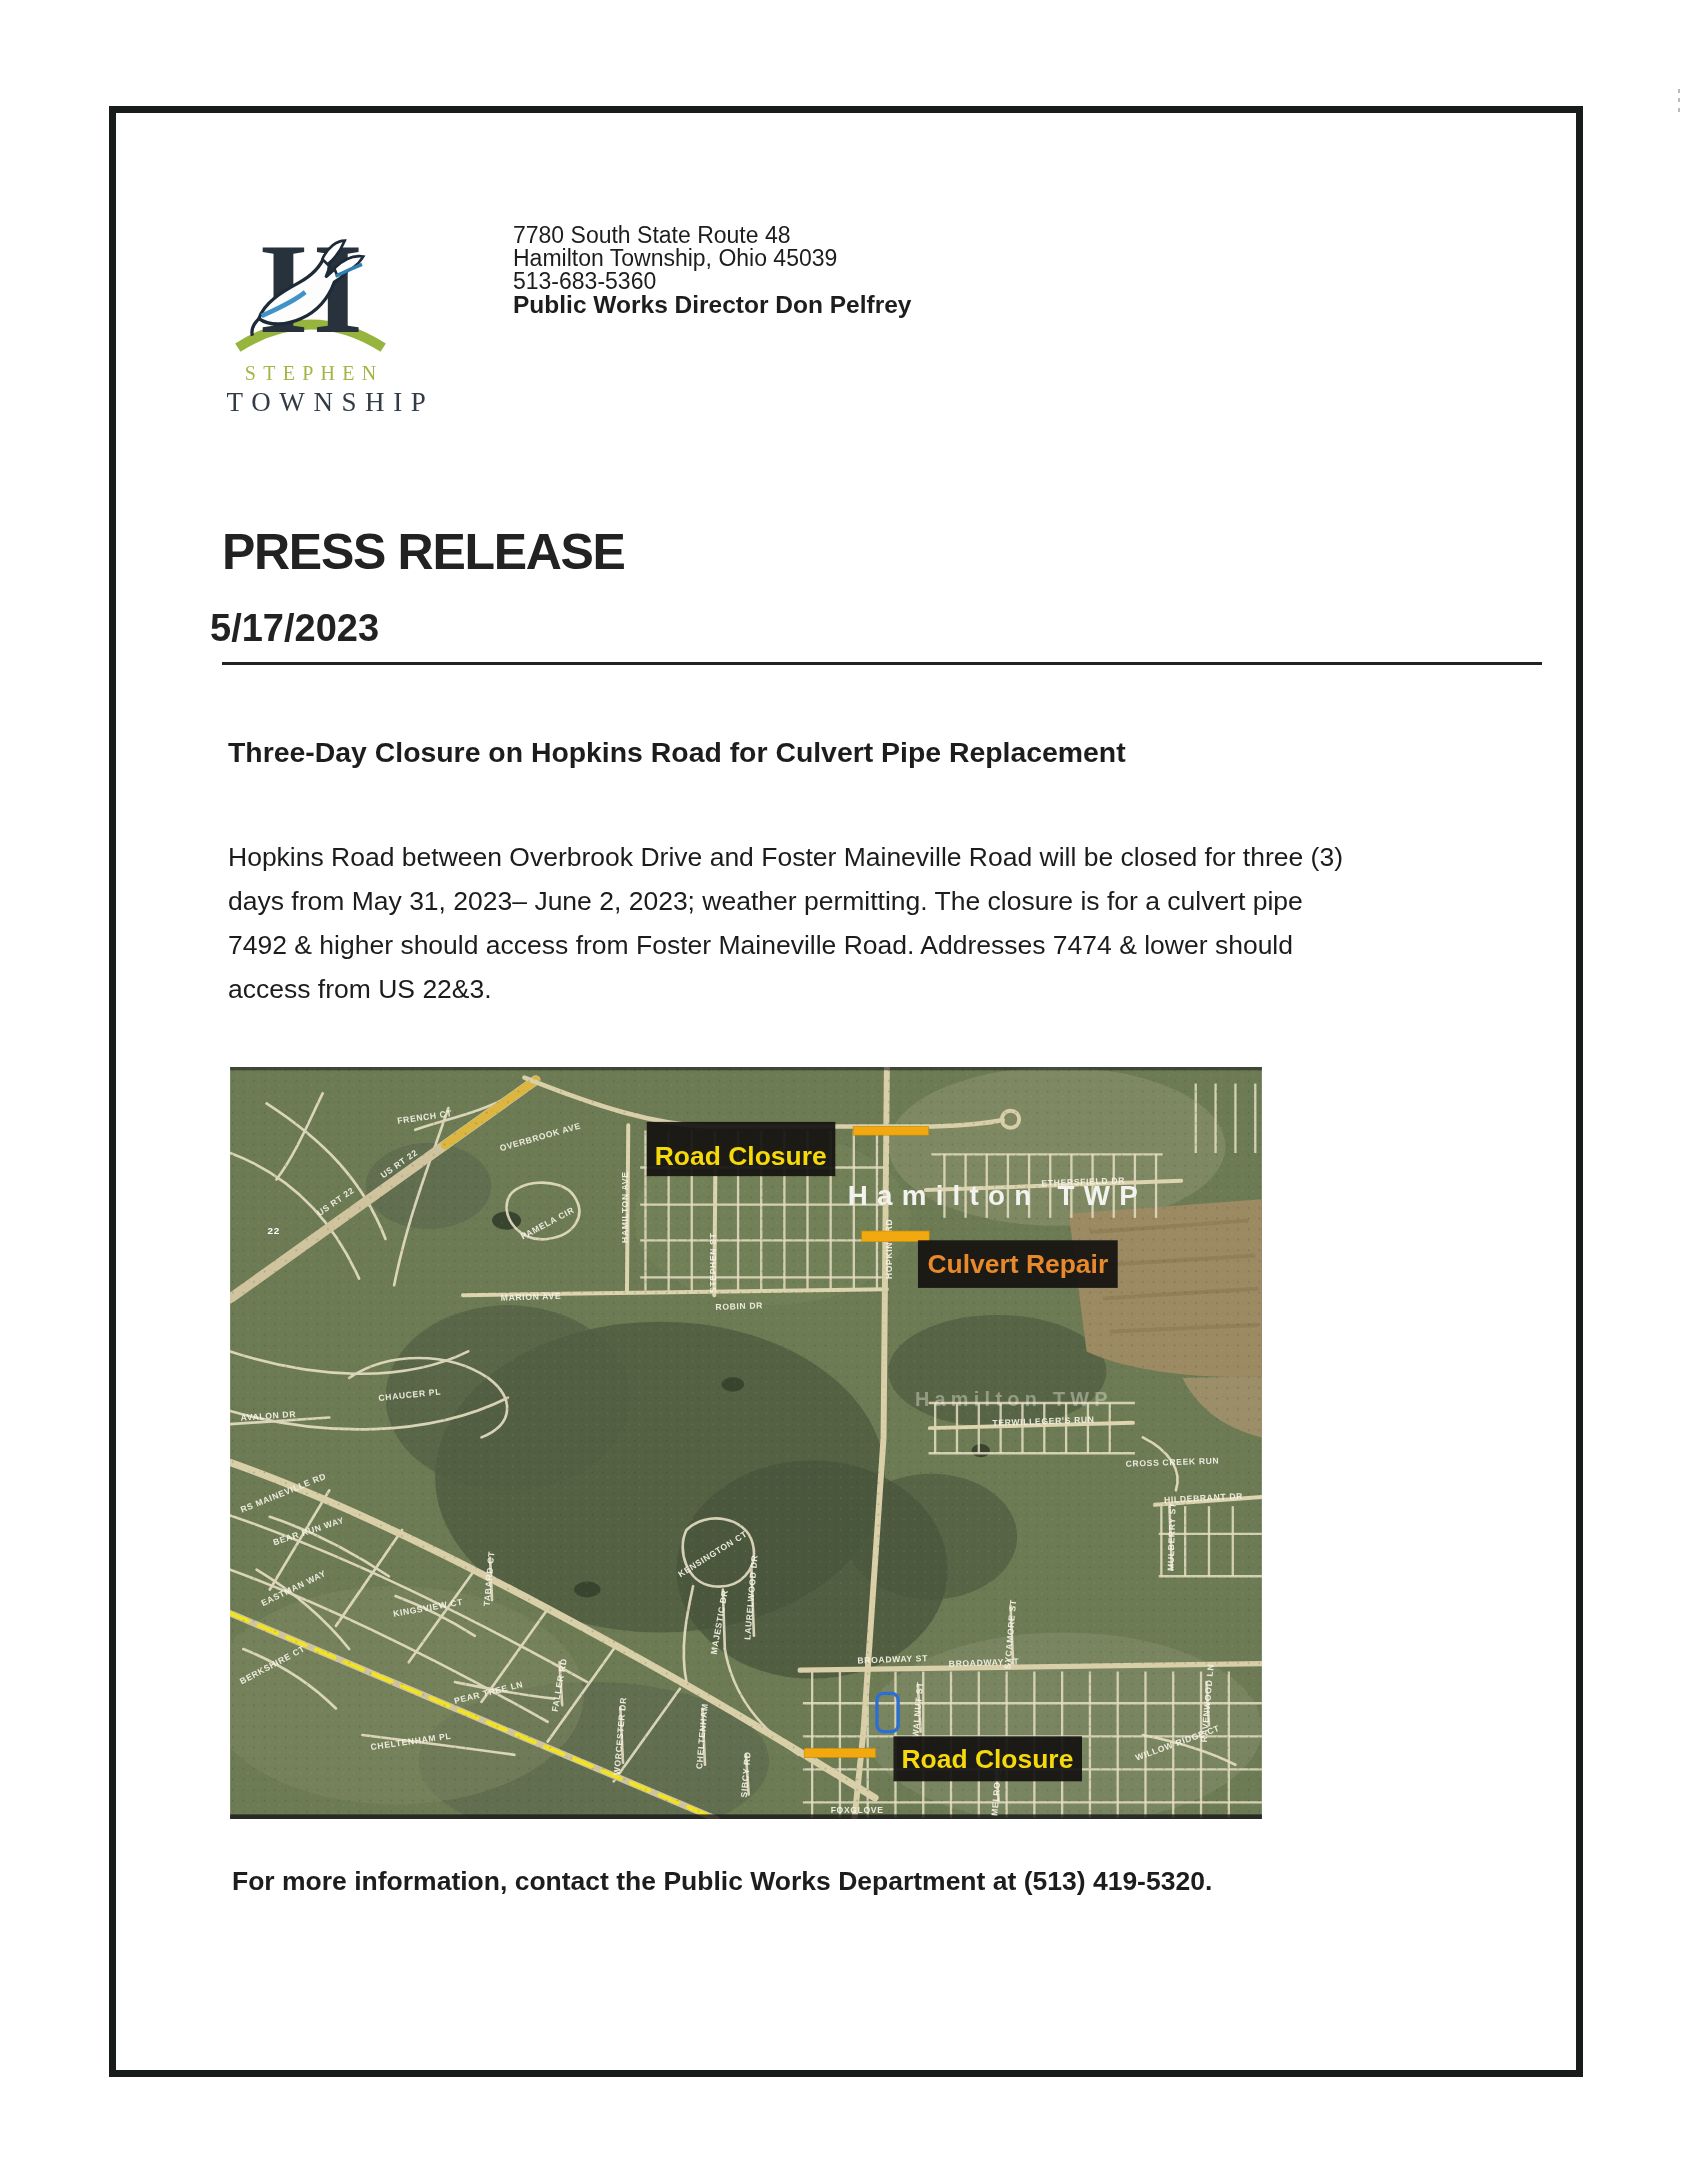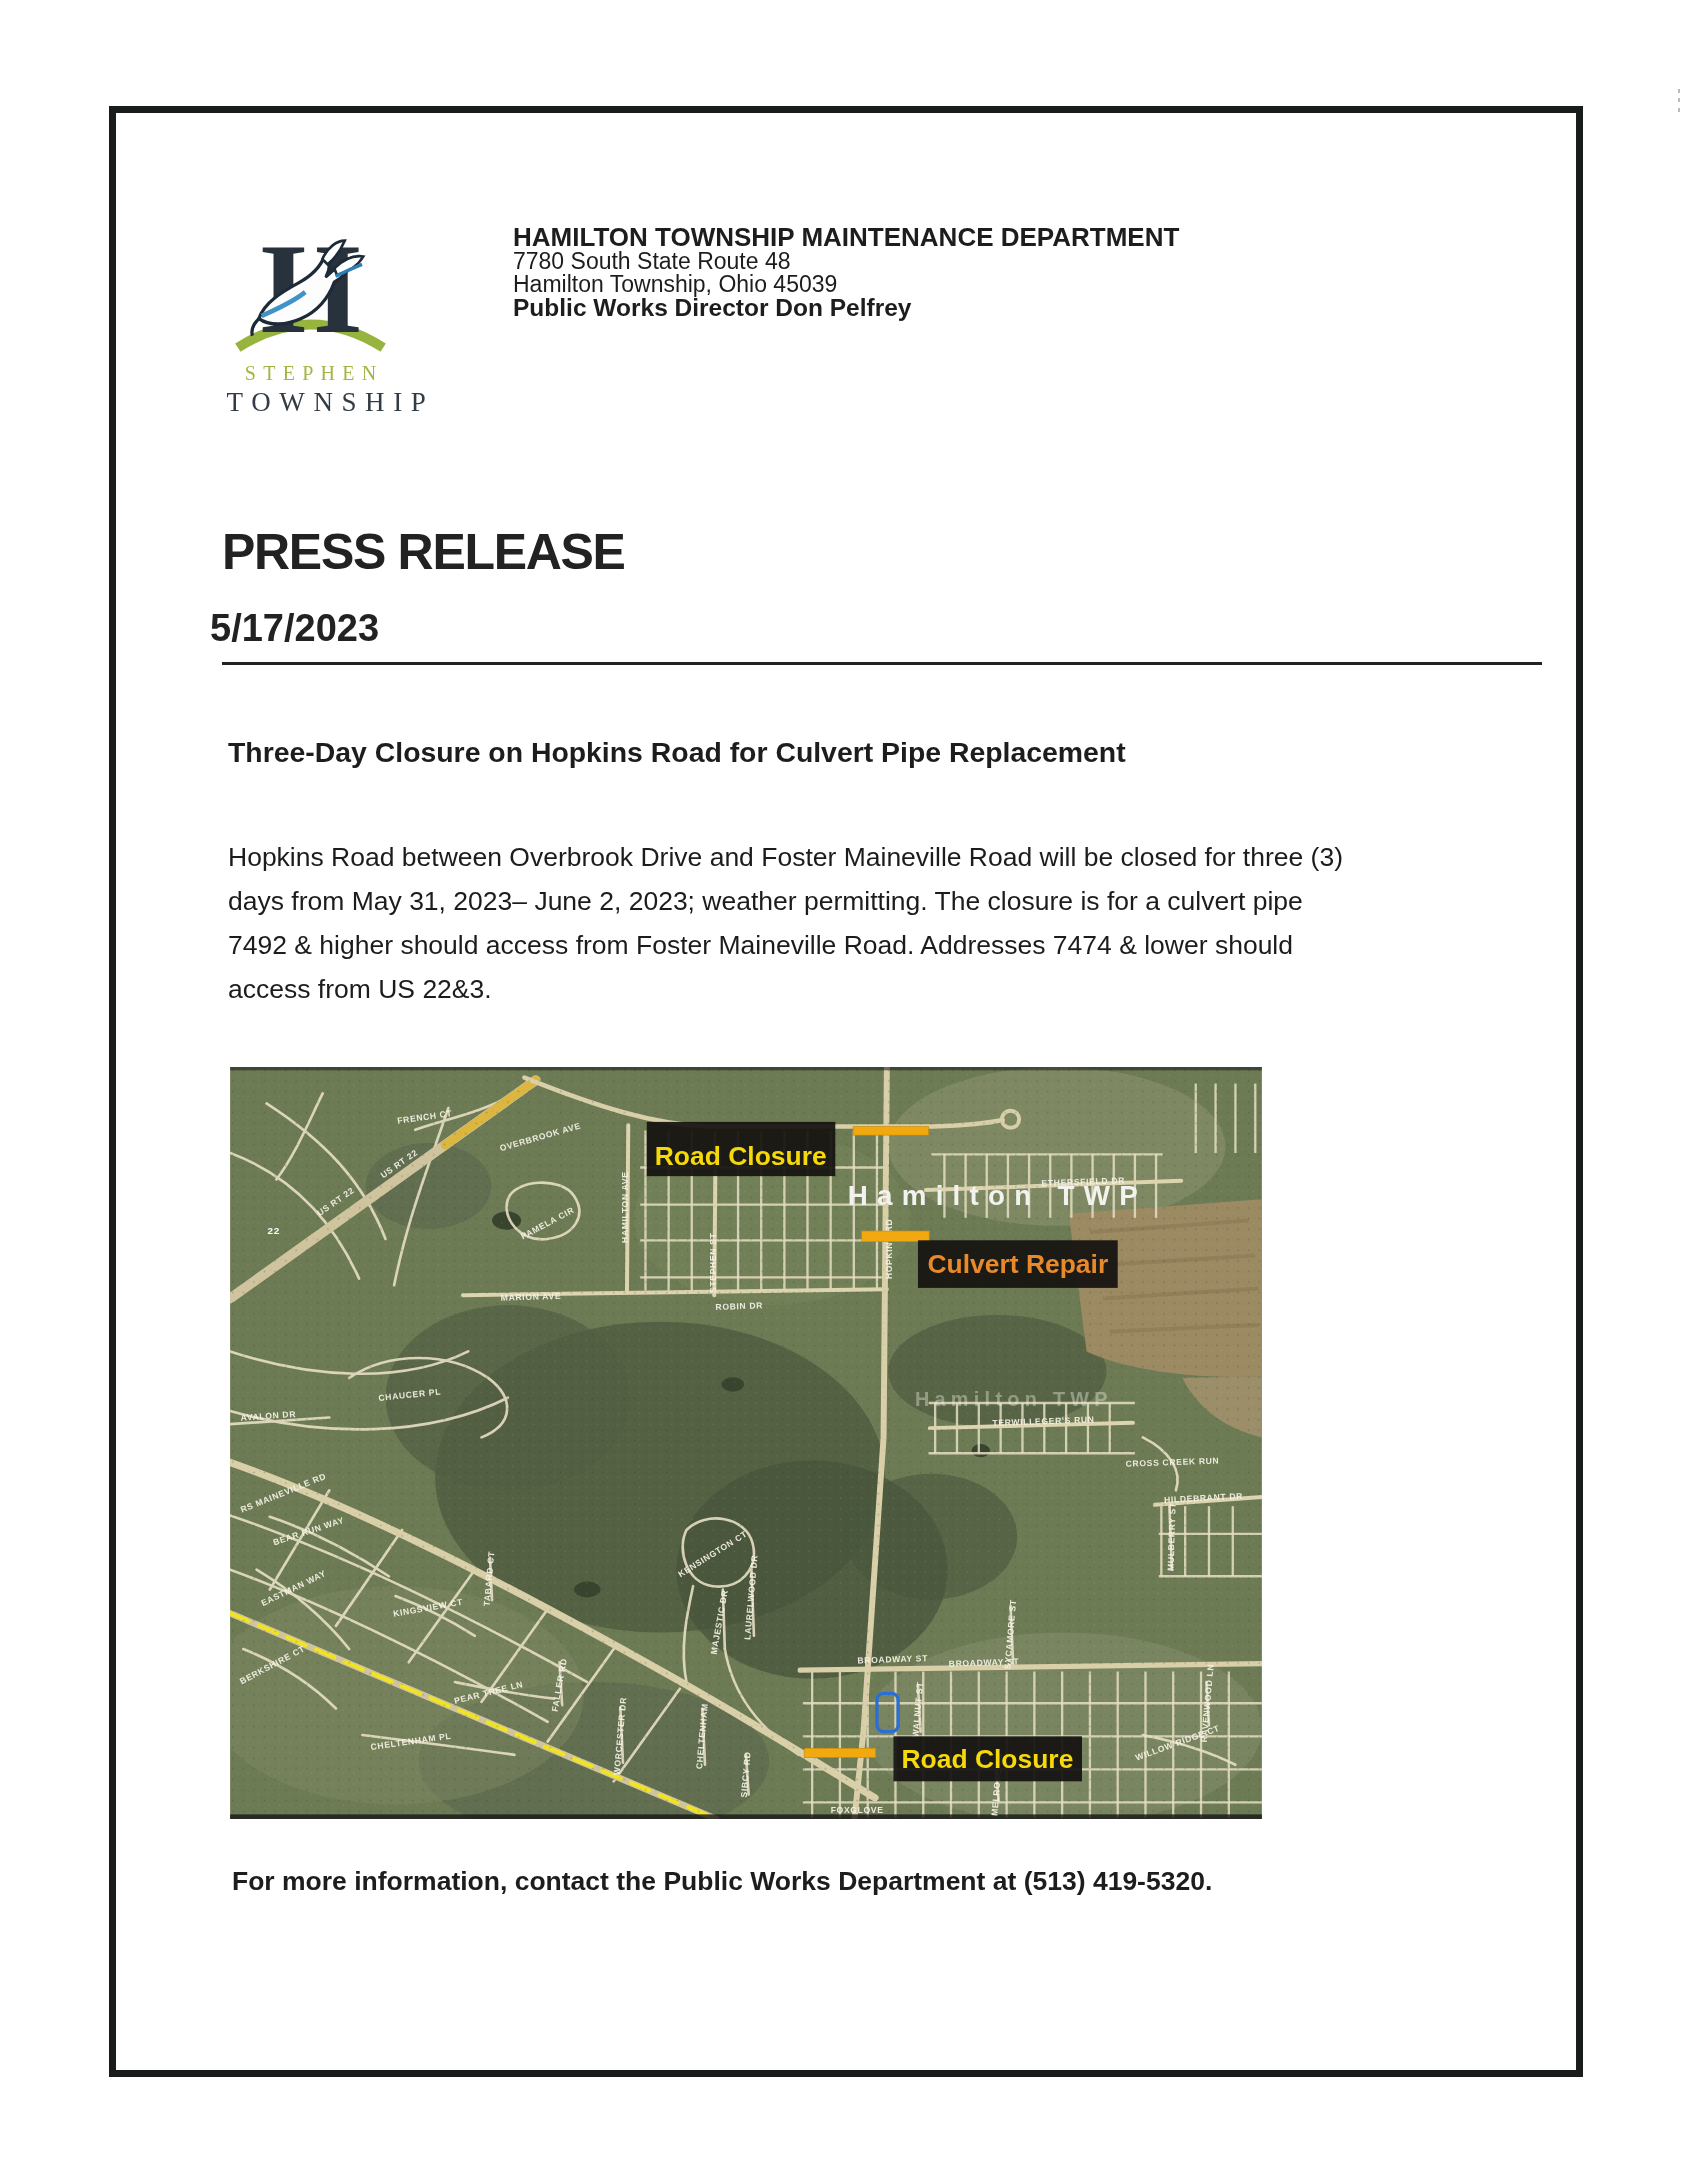--- a/index.html
+++ b/index.html
@@ -60,23 +60,23 @@
         <path d="M66,148 C88,138 112,128 132,112" stroke="#3f93c9" stroke-width="7" fill="none"></path>
         <path d="M178,88 C194,80 208,74 218,70" stroke="#2f7fb5" stroke-width="5" fill="none"></path>
         <path d="M62,152 C54,160 50,170 52,178" stroke="#1d2b38" stroke-width="5" fill="none"></path>
       </g>
     </svg>
     <div class="logo-line1">STEPHEN</div>
     <div class="logo-line2">TOWNSHIP</div>
   </div>
 
   <div class="dept">
-    <div class="dept-title">HAMILTON TOWNSHIP MAINTENANCE DEPARTMENT</div>
     <div class="dept-line">7780 South State Route 48</div>
     <div class="dept-line">Hamilton Township, Ohio 45039</div>
+    <div class="dept-line">513-683-5360</div>
     <div class="dept-director">Public Works Director Don Pelfrey</div>
   </div>
 
   <div class="pr-title">PRESS RELEASE</div>
   <div class="pr-date">5/17/2023</div>
   <div class="rule"></div>
 
   <div class="headline">Three-Day Closure on Hopkins Road for Culvert Pipe Replacement</div>
   <div class="body-text">
     <div>Hopkins Road between Overbrook Drive and Foster Maineville Road will be closed for three (3)</div>

